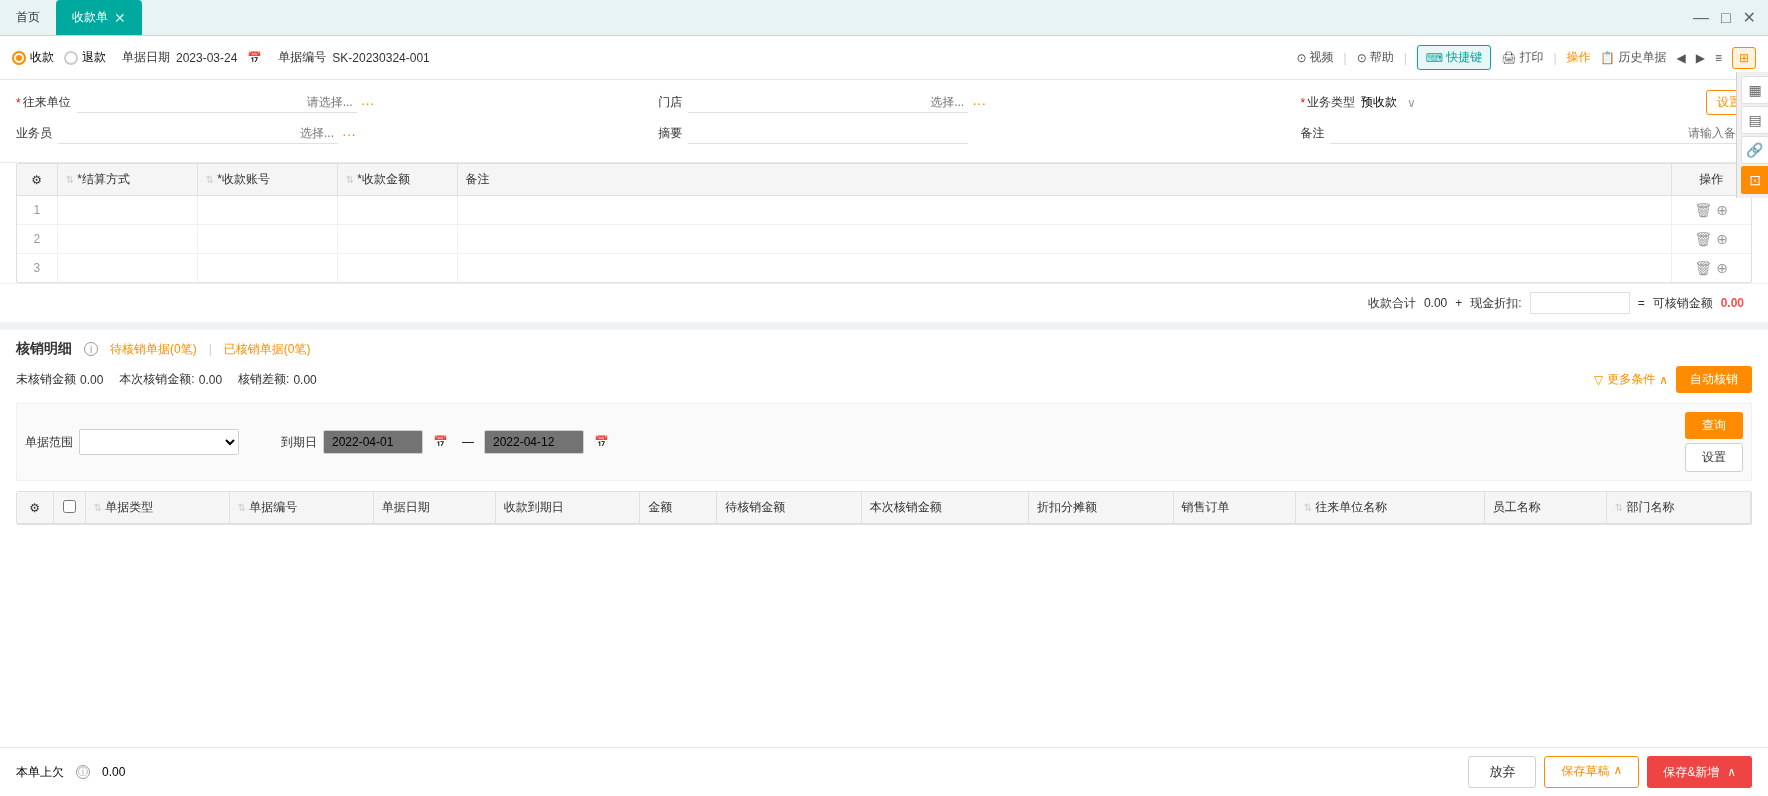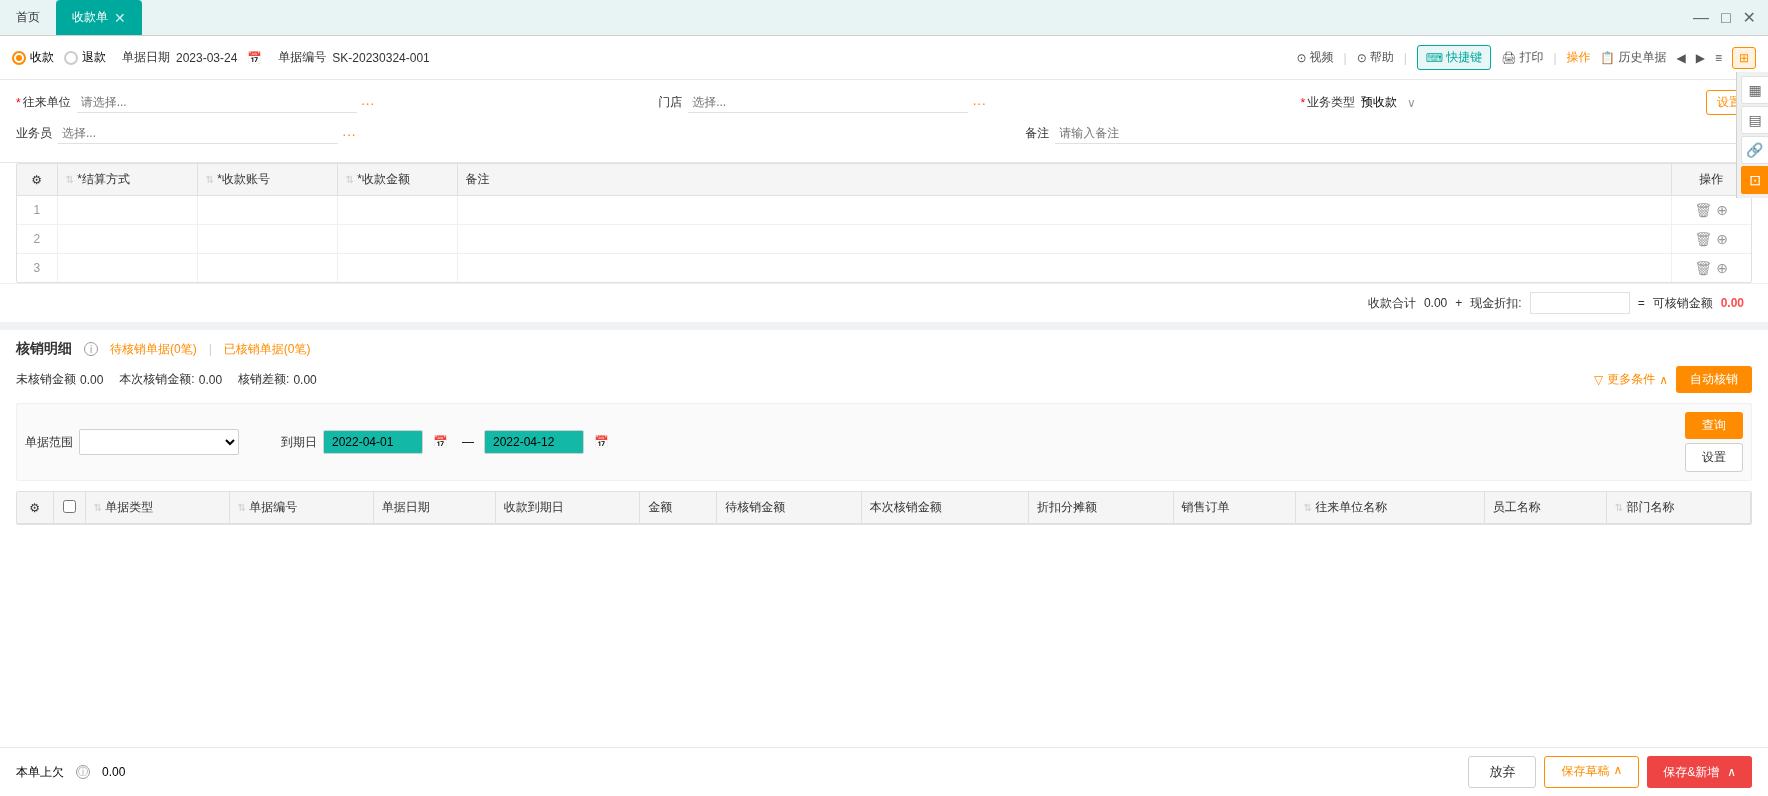--- a/index.html
+++ b/index.html
@@ -32,21 +32,21 @@
     .toolbar-divider { color: #d0d0d0; }
     .settings-btn { background: #fff; border: 1px solid #ff8c00; color: #ff8c00; border-radius: 3px; padding: 3px 10px; cursor: pointer; font-size: 12px; }
     .btn-icon-orange { color: #ff8c00; }
 
     
     .form-area { padding: 10px 16px; border-bottom: 1px solid #e8e8e8; }
     .form-row { display: flex; align-items: center; gap: 0; margin-bottom: 8px; }
     .form-field { display: flex; align-items: center; flex: 1; }
     .form-label { color: #333; white-space: nowrap; margin-right: 6px; min-width: fit-content; }
     .required { color: #f00; margin-right: 2px; }
-    .form-input { flex: 1; border: none; border-bottom: 1px solid #e0e0e0; padding: 3px 4px; color: #ec4899; outline: none; background: transparent; }
+    .form-input { flex: 1; border: none; border-bottom: 1px solid #e0e0e0; padding: 3px 4px; color: #ec4899; outline: none; background: transparent; text-align: right; }
     .more-btn { color: #ff8c00; cursor: pointer; padding: 0 4px; font-size: 14px; }
     .dropdown-arrow { color: #999; margin-left: 4px; cursor: pointer; }
 
     
     .table-area { flex: 0 0 auto; padding: 0 16px; }
     .table-container { border: 1px solid #e0e0e0; border-radius: 2px; }
     table { width: 100%; border-collapse: collapse; }
     th { background: #f5f5f5; padding: 7px 8px; text-align: left; border-bottom: 1px solid #e0e0e0; border-right: 1px solid #e0e0e0; color: #333; font-weight: normal; white-space: nowrap; }
     td { padding: 6px 8px; border-bottom: 1px solid #f0f0f0; border-right: 1px solid #f0f0f0; color: #333; }
     tr:last-child td { border-bottom: none; }
@@ -67,21 +67,21 @@
     .info-icon { display: inline-flex; align-items: center; justify-content: center; width: 14px; height: 14px; border-radius: 50%; border: 1px solid #999; color: #999; font-size: 10px; cursor: pointer; }
     .tab-link { color: #ff8c00; cursor: pointer; font-size: 12px; }
     .reconcile-stats { display: flex; align-items: center; gap: 16px; margin-bottom: 10px; color: #333; }
     .reconcile-stat { display: flex; align-items: center; gap: 4px; }
     .auto-btn { background: #ff8c00; color: #fff; border: none; padding: 5px 14px; border-radius: 3px; cursor: pointer; font-size: 12px; }
     .more-conditions { display: flex; align-items: center; gap: 4px; color: #ff8c00; cursor: pointer; }
     .reconcile-filter-row { display: flex; align-items: center; gap: 16px; margin-bottom: 10px; padding: 8px; background: #fafafa; border: 1px solid #f0f0f0; border-radius: 2px; }
     .filter-field { display: flex; align-items: center; gap: 6px; }
     .filter-label { color: #333; white-space: nowrap; }
     .filter-select { border: 1px solid #d0d0d0; padding: 4px 8px; border-radius: 2px; background: #fff; min-width: 160px; }
-    .filter-input { border: 1px solid #d0d0d0; padding: 4px 8px; border-radius: 2px; background: #14b8a6; width: 100px; }
+    .filter-input { border: 1px solid #d0d0d0; padding: 4px 8px; border-radius: 2px; background: #737373; width: 100px; }
     .filter-arrow { color: #999; }
     .query-btn { background: #ff8c00; color: #fff; border: none; padding: 5px 16px; border-radius: 3px; cursor: pointer; font-size: 12px; }
     .set-btn { background: #fff; border: 1px solid #d0d0d0; color: #333; padding: 5px 16px; border-radius: 3px; cursor: pointer; font-size: 12px; }
     .reconcile-filter-actions { margin-left: auto; display: flex; flex-direction: column; gap: 4px; }
     .stats-right { margin-left: auto; display: flex; align-items: center; gap: 8px; }
 
     
     .bottom-table-wrap { border: 1px solid #e0e0e0; border-radius: 2px; overflow: hidden; }
     .bottom-table th { background: #f5f5f5; padding: 7px 8px; white-space: nowrap; font-weight: normal; }
     .checkbox-cell { width: 32px; text-align: center; }
@@ -192,20 +192,24 @@
         <span class="dropdown-arrow">∨</span>
         <span style="flex:1;"></span>
         <button class="settings-btn">设置</button>
       </div>
     </div>
     <div class="form-row">
       <div class="form-field" style="flex:2;">
         <span class="form-label">业务员</span>
         <input class="form-input" style="max-width: 280px;" placeholder="选择...">
         <span class="more-btn">···</span>
+      </div>
+      <div class="form-field" style="flex:2;margin-left:40px;">
+        <span class="form-label">摘要</span>
+        <input class="form-input" style="max-width: 280px;">
       </div>
       <div class="form-field" style="flex:1.5;margin-left:40px;">
         <span class="form-label">备注</span>
         <input class="form-input" style="flex: 1 1 0%;" placeholder="请输入备注">
       </div>
     </div>
   </div>
 
   <div class="table-area">
     <div class="table-container">

